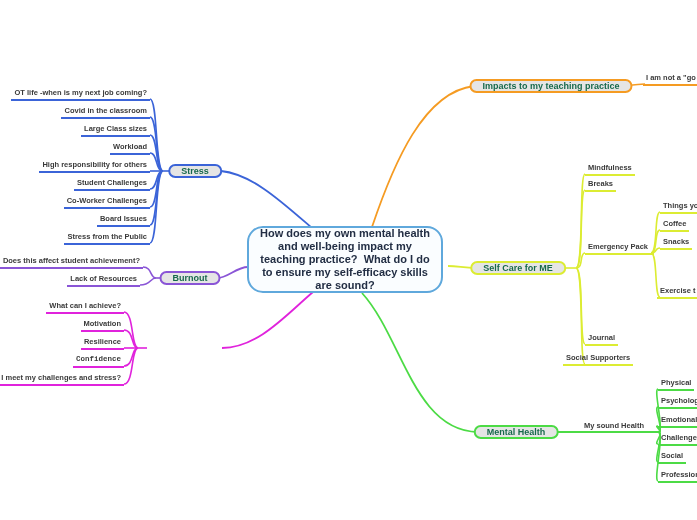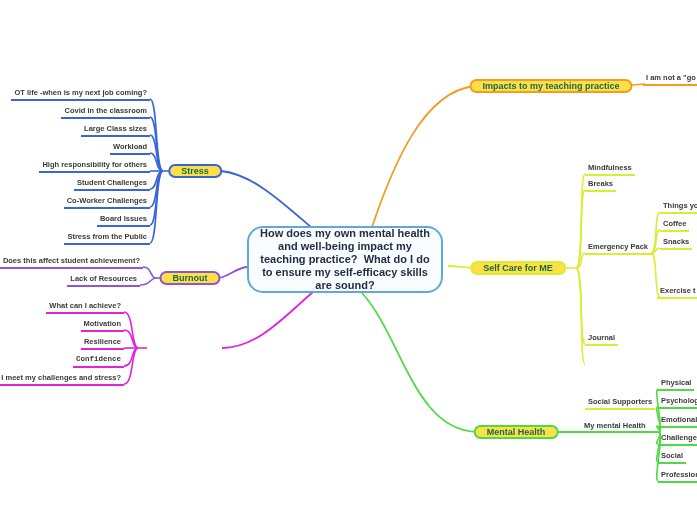--- a/index.html
+++ b/index.html
@@ -4,21 +4,21 @@
 <style>
   html,body{margin:0;padding:0;background:#fff;}
   #canvas{position:relative;width:697px;height:520px;overflow:hidden;background:#fff;
           font-family:"Liberation Sans",sans-serif;}
   svg.lines{position:absolute;left:0;top:0;}
 
   .item{position:absolute;white-space:nowrap;font-weight:bold;font-size:7.5px;line-height:9px;
         color:#3a3a3a;padding:0 3px 2px 3px;border-bottom:2px solid;cursor:pointer;}
   .item.right-align{text-align:right;}
 
-  .node{position:absolute;transform:translate(-50%,-50%);background:#fde047;border:2px solid;
+  .node{position:absolute;transform:translate(-50%,-50%);background:#e5e5e5;border:2px solid;
         border-radius:12px;padding:0 11px;font-weight:bold;font-size:9px;line-height:10px;
         color:#17694c;white-space:nowrap;cursor:pointer;}
 
   .central{position:absolute;left:247px;top:226px;width:196px;height:67px;box-sizing:border-box;
            background:#fafdff;border:2px solid #5fa8dc;border-radius:16px;display:flex;
            align-items:center;justify-content:center;text-align:center;font-weight:bold;
            font-size:11px;line-height:13px;color:#222e44;padding:3px 7px;white-space:pre-wrap;
            cursor:pointer;}
 
   .b-stress{border-color:#3b64d8;}
@@ -124,28 +124,28 @@
   <div class="item right-align b-eff" style="right:573px;top:337px;">Resilience</div>
   <div class="item right-align b-eff" style="right:573px;top:355px;font-family:Liberation Mono, monospace;">Confidence</div>
   <div class="item right-align b-eff" style="right:573px;top:373px;">How do I meet my challenges and stress?</div>
 
   <div class="item b-impacts" style="left:643px;top:73px;width:60px;">I am not a "go</div>
 
   <div class="item b-care" style="left:585px;top:163px;">Mindfulness</div>
   <div class="item b-care" style="left:585px;top:179px;">Breaks</div>
   <div class="item b-care" style="left:585px;top:242px;width:63px;">Emergency Pack</div>
   <div class="item b-care" style="left:585px;top:333px;">Journal</div>
-  <div class="item b-care" style="left:585px;top:353px;margin-top:44px;">Social Supporters</div>
+  <div class="item b-care" style="left:563px;top:353px;">Social Supporters</div>
 
   <div class="item b-care" style="left:660px;top:201px;width:45px;">Things yo</div>
   <div class="item b-care" style="left:660px;top:219px;">Coffee</div>
   <div class="item b-care" style="left:660px;top:237px;">Snacks</div>
   <div class="item b-care" style="left:657px;top:286px;width:48px;">Exercise t</div>
 
-  <div class="item no-line" style="left:581px;top:421px;">My mental Health</div>
+  <div class="item no-line" style="left:581px;top:421px;">My sound Health</div>
 
   <div class="item b-mental" style="left:658px;top:378px;">Physical</div>
   <div class="item b-mental" style="left:658px;top:396px;width:45px;">Psychologic</div>
   <div class="item b-mental" style="left:658px;top:415px;">Emotional</div>
   <div class="item b-mental" style="left:658px;top:433px;">Challenges</div>
   <div class="item b-mental" style="left:658px;top:451px;">Social</div>
   <div class="item b-mental" style="left:658px;top:470px;width:45px;">Professiona</div>
 
 </div>
 

